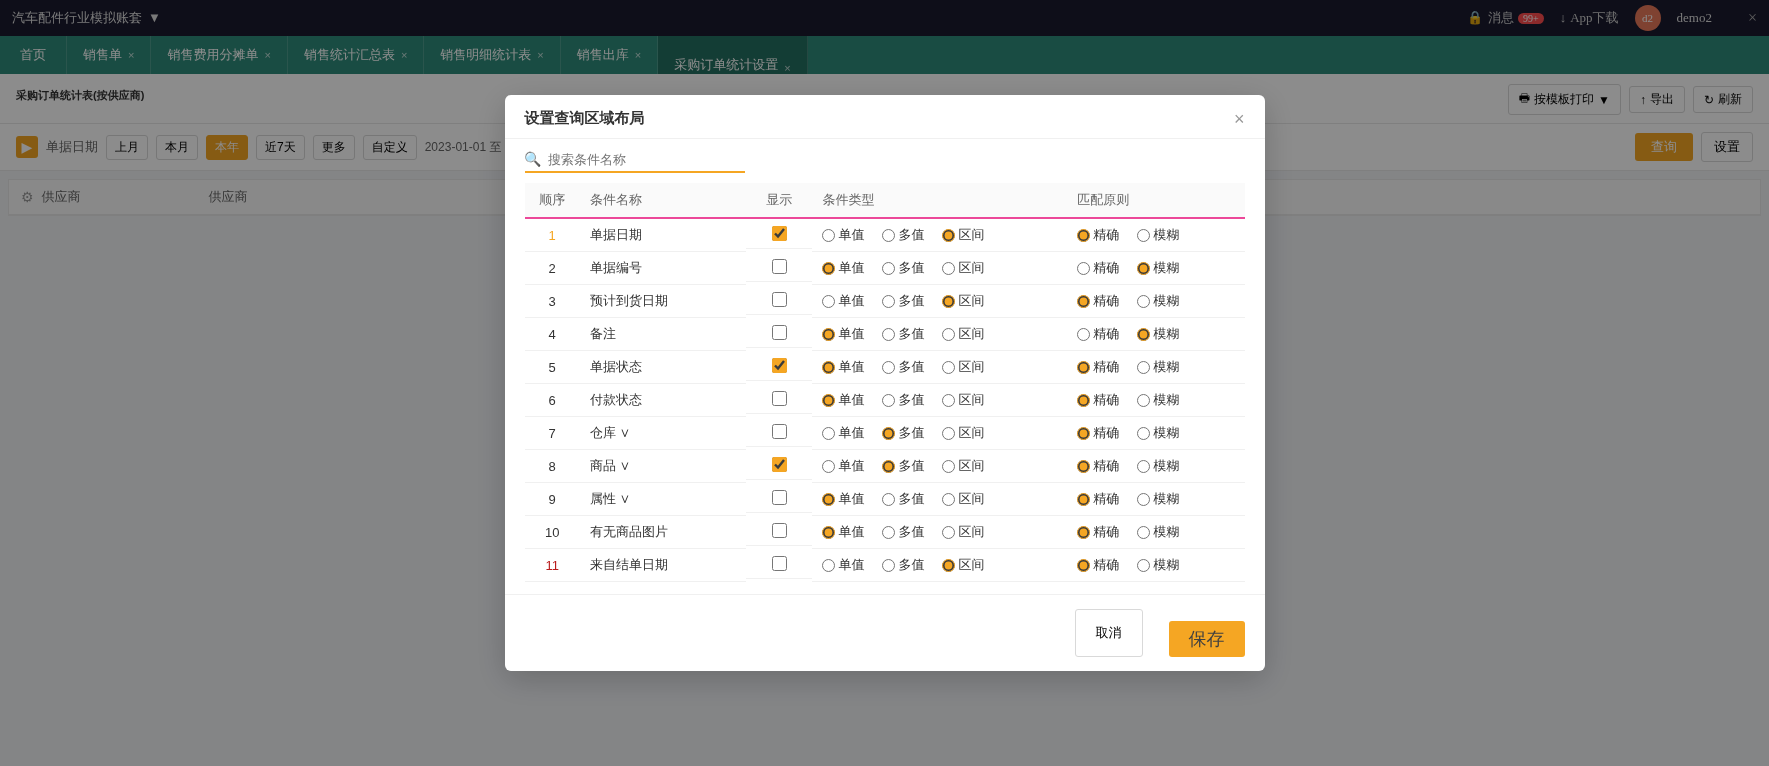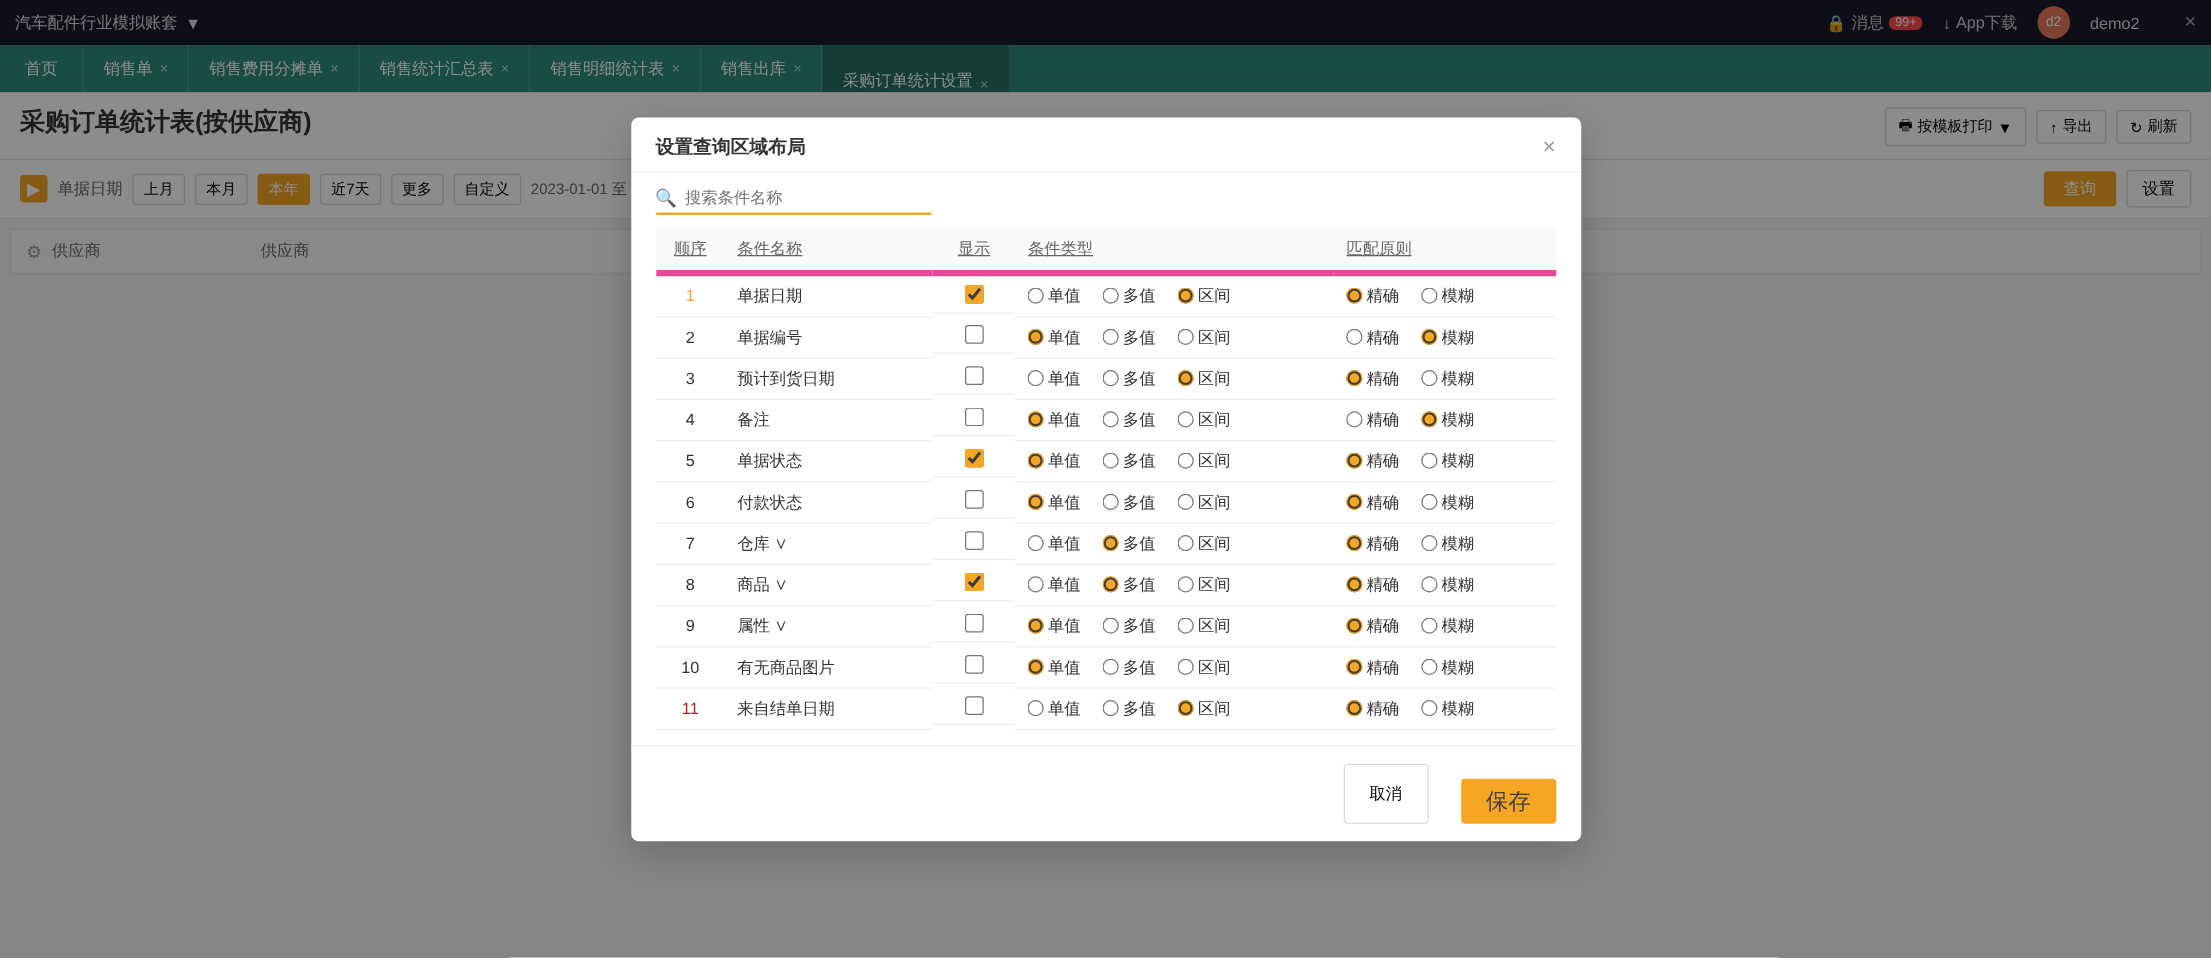--- a/index.html
+++ b/index.html
@@ -7,20 +7,21 @@
 
     
     .top-bar {
       background: #1a1a2e;
       height: 36px;
       display: flex;
       align-items: center;
       justify-content: space-between;
       padding: 0 12px;
       color: #ccc;
+      font-family: Liberation Serif, serif;
     }
     .top-bar-left { font-size: 13px; color: #ddd; display: flex; align-items: center; gap: 6px; }
     .top-bar-right { display: flex; align-items: center; gap: 16px; font-size: 13px; }
     .top-bar-right .msg-icon { display: flex; align-items: center; gap: 4px; cursor: pointer; }
     .badge { background: #ff4d4f; color: white; border-radius: 8px; padding: 0 5px; font-size: 10px; }
     .top-bar-right .close-x { cursor: pointer; font-size: 16px; color: #aaa; margin-left: 20px; }
     .avatar { width: 26px; height: 26px; border-radius: 50%; background: #e8795a; display: flex; align-items: center; justify-content: center; color: white; font-size: 11px; }
 
     
     .tab-bar {
@@ -44,21 +45,21 @@
     .tab-item.home { padding: 0 20px; }
     .tab-item .close-tab { margin-left: 6px; opacity: 0.7; font-size: 11px; }
     .tab-item.active { background: rgba(0,0,0,0.2); align-items: flex-end; }
 
     
     .page-header {
       background: white;
       padding: 10px 16px 0 16px;
       border-bottom: 1px solid #e8e8e8;
     }
-    .page-title { font-size: 20px; font-weight: bold; color: #333; padding-bottom: 8px; }
+    .page-title { font-size: 11px; font-weight: bold; color: #333; padding-bottom: 8px; }
     .page-actions { display: flex; align-items: center; gap: 8px; float: right; margin-top: -28px; }
     .btn-print { border: 1px solid #d9d9d9; background: white; padding: 4px 10px; border-radius: 3px; cursor: pointer; font-size: 12px; display: flex; align-items: center; gap: 4px; }
     .btn-export { border: 1px solid #d9d9d9; background: white; padding: 4px 10px; border-radius: 3px; cursor: pointer; font-size: 12px; display: flex; align-items: center; gap: 4px; }
     .btn-refresh { border: 1px solid #d9d9d9; background: white; padding: 4px 10px; border-radius: 3px; cursor: pointer; font-size: 12px; display: flex; align-items: center; gap: 4px; }
 
     
     .filter-bar {
       background: white;
       padding: 8px 16px;
       display: flex;
@@ -173,22 +174,21 @@
 
     
     .settings-table { width: 100%; border-collapse: collapse; }
     .settings-table thead tr { background: #fafafa; }
     .settings-table th {
       text-align: left;
       padding: 8px 10px;
       font-weight: 500;
       color: #666;
       font-size: 13px;
-      border-bottom: 5px solid #ec4899;
-      text-decoration: underline;
+      border-bottom: 2px solid #ec4899;
     }
     .settings-table td {
       padding: 7px 10px;
       border-bottom: 1px solid #f0f0f0;
       font-size: 13px;
       vertical-align: middle;
     }
     .order-num { color: #f5a623; font-weight: 500; text-align: center; }
     .radio-group { display: flex; align-items: center; gap: 18px; white-space: nowrap; }
     .radio-item { display: flex; align-items: center; gap: 3px; cursor: pointer; }

